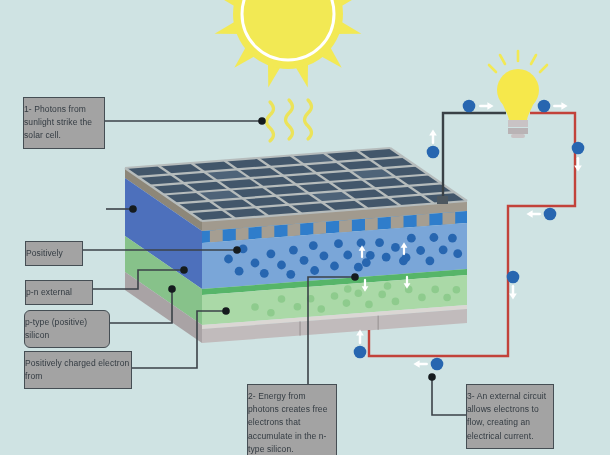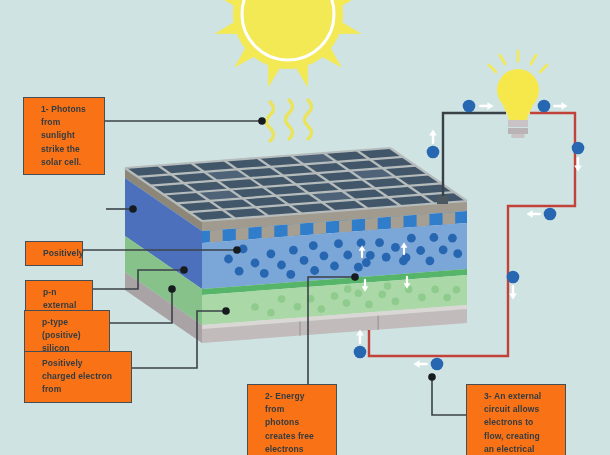--- a/index.html
+++ b/index.html
@@ -5,28 +5,28 @@
   html,body{margin:0;padding:0;}
   .stage{
     position:relative;width:610px;height:455px;overflow:hidden;
     background:#cfe3e3;
     font-family:"Liberation Sans", sans-serif;
   }
   .stage svg{position:absolute;left:0;top:0;}
   .callout{
     position:absolute;
     box-sizing:border-box;
-    background:#f97316;
+    background:#a3a3a3;
     border:1.5px solid #454e54;
     color:#333b42;
     font-size:8.5px;
-    font-weight:bold;
+    font-weight:normal;
     line-height:1.55;
     letter-spacing:.1px;
-    padding:5px 17px;
+    padding:5px 0;
   }
 </style>
 </head>
 <body>
 
 <div class="stage" style="background: rgb(207, 227, 227);">
   <svg id="diagram" width="610" height="455" viewBox="0 0 610 455">
       <g>
         <polygon points="361.4,33.7 335.8,18.4 331.6,34.1" fill="#f2e954"></polygon>
         <polygon points="341.7,67.7 327.2,41.7 315.7,53.2" fill="#f2e954"></polygon>
@@ -219,17 +219,17 @@
         <path d="M 500 97 C 504 109 508 114 509 120 L 527 120 C 528 114 532 109 536 97 Z" fill="#f6e84b"></path>
         <rect x="508" y="120" width="20" height="7" fill="#c9c3c5"></rect>
         <rect x="508" y="128" width="20" height="6" fill="#b9b3b5"></rect>
         <rect x="511" y="134" width="14" height="4" rx="2" fill="#c9c3c5"></rect>
       </g>
     </svg>
 
   <div class="callout" style="left:23px;top:97px;width:82px;">1- Photons from sunlight strike the solar cell.</div>
   <div class="callout" style="left:25px;top:241px;width:58px;">Positively</div>
   <div class="callout" style="left:25px;top:280px;width:68px;">p-n external</div>
-  <div class="callout" style="left:24px;top:310px;width:86px;">p-type (positive) silicon</div>
+  <div class="callout" style="left:24px;top:310px;width:86px;border-radius:6px;">p-type (positive) silicon</div>
   <div class="callout" style="left:24px;top:351px;width:108px;">Positively charged electron from</div>
   <div class="callout" style="left:247px;top:384px;width:90px;">2- Energy from photons creates free electrons that accumulate in the n-type silicon.</div>
-  <div class="callout" style="left:466px;top:384px;width:100px;">3- An external circuit allows electrons to flow, creating an electrical current.</div>
+  <div class="callout" style="left:466px;top:384px;width:88px;">3- An external circuit allows electrons to flow, creating an electrical current.</div>
 </div>
 
 </body></html>

